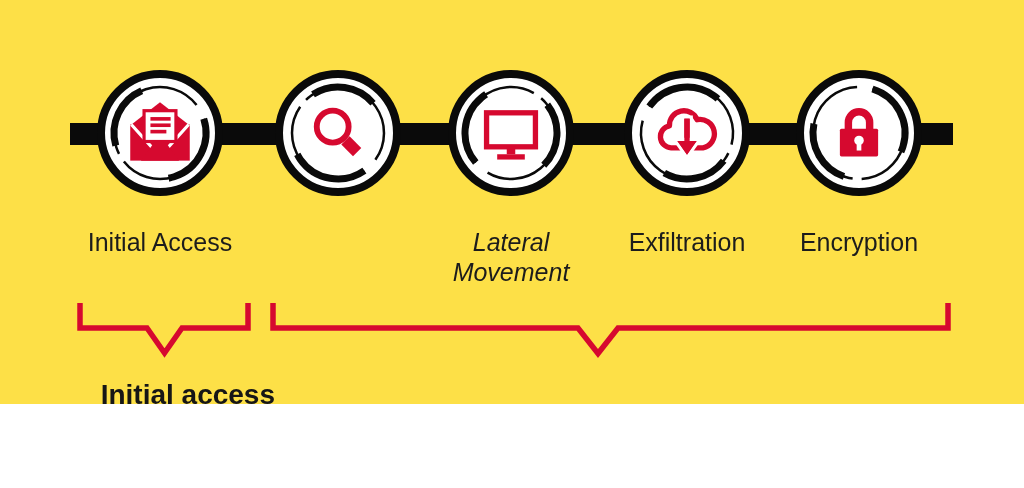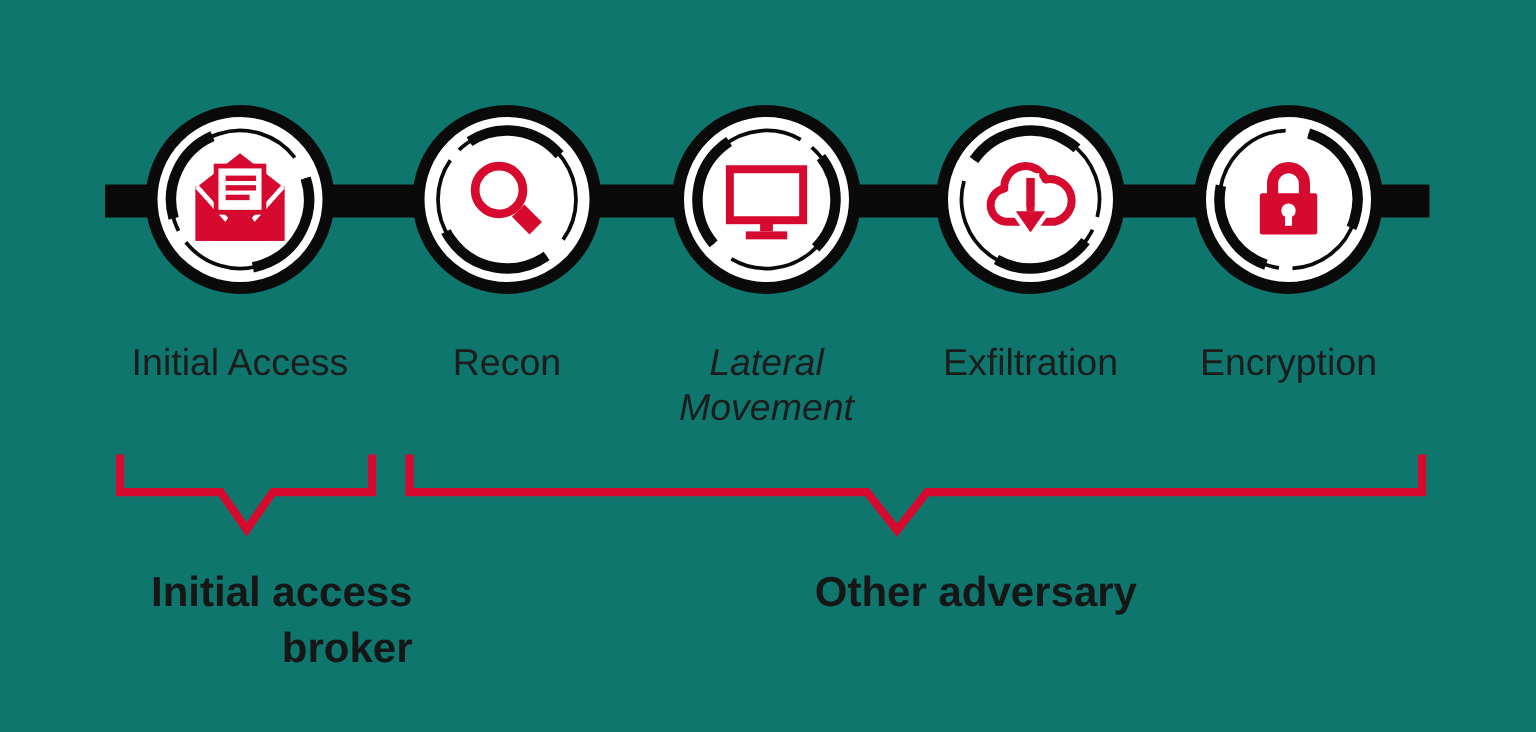--- a/index.html
+++ b/index.html
@@ -3,21 +3,21 @@
 <meta charset="utf-8">
 <style>
   :root{
     --red:#d6092f;
     --black:#0a0a0a;
     --text:#1c1c1c;
   }
   html,body{margin:0;padding:0;background:#ffffff;}
   body{font-family:"Liberation Sans","DejaVu Sans",sans-serif;}
   .canvas{
-    position:relative;width:1024px;height:488px;background:#0f766e;overflow:hidden;
+    position:relative;width:1024px;height:404px;background:#fde047;overflow:hidden;
   }
   
   .timeline-bar{
     position:absolute;left:70px;top:123px;width:883px;height:22px;background:var(--black);
   }
   
   .node{
     position:absolute;top:70px;width:126px;height:126px;box-sizing:border-box;
     border:8px solid var(--black);border-radius:50%;background:#ffffff;
   }
@@ -117,26 +117,24 @@
     </svg>
     <svg class="icon" viewBox="0 0 64 64">
       <path d="M22 31 V22 A 10 10 0 0 1 42 22 V31" fill="none" stroke="var(--red)" stroke-width="7"></path>
       <rect x="14" y="28" width="36" height="26" rx="1.5" fill="var(--red)"></rect>
       <circle cx="32" cy="39" r="4.5" fill="#ffffff"></circle>
       <rect x="29.8" y="41" width="4.4" height="7.5" fill="#ffffff"></rect>
     </svg>
   </div>
 
   <div class="stage-label l1">Initial Access</div>
-  <div class="stage-label l2">Recon</div>
   <div class="stage-label l3">Lateral Movement</div>
   <div class="stage-label l5">Encryption</div>
   <div class="stage-label l4">Exfiltration</div>
 
   <svg class="brackets" viewBox="0 0 1024 75">
     <path d="M80 8 V33 H147 L164.5 58 L182 33 H248 V8"></path>
     <path d="M273 8 V33 H578 L598 58.5 L618 33 H948 V8"></path>
   </svg>
 
   <div class="group-label g1">Initial access broker</div>
-  <div class="group-label g2">Other adversary</div>
 
 </div>
 
 </body></html>

